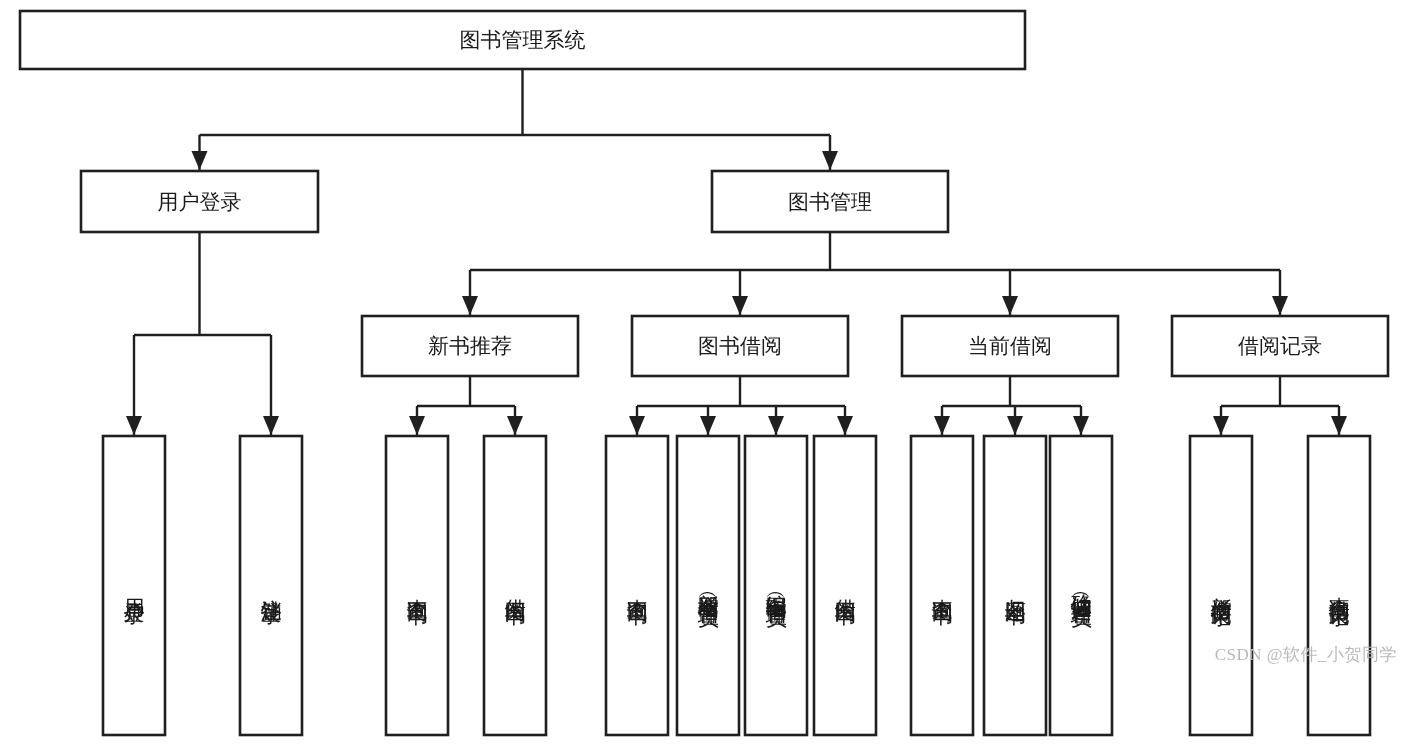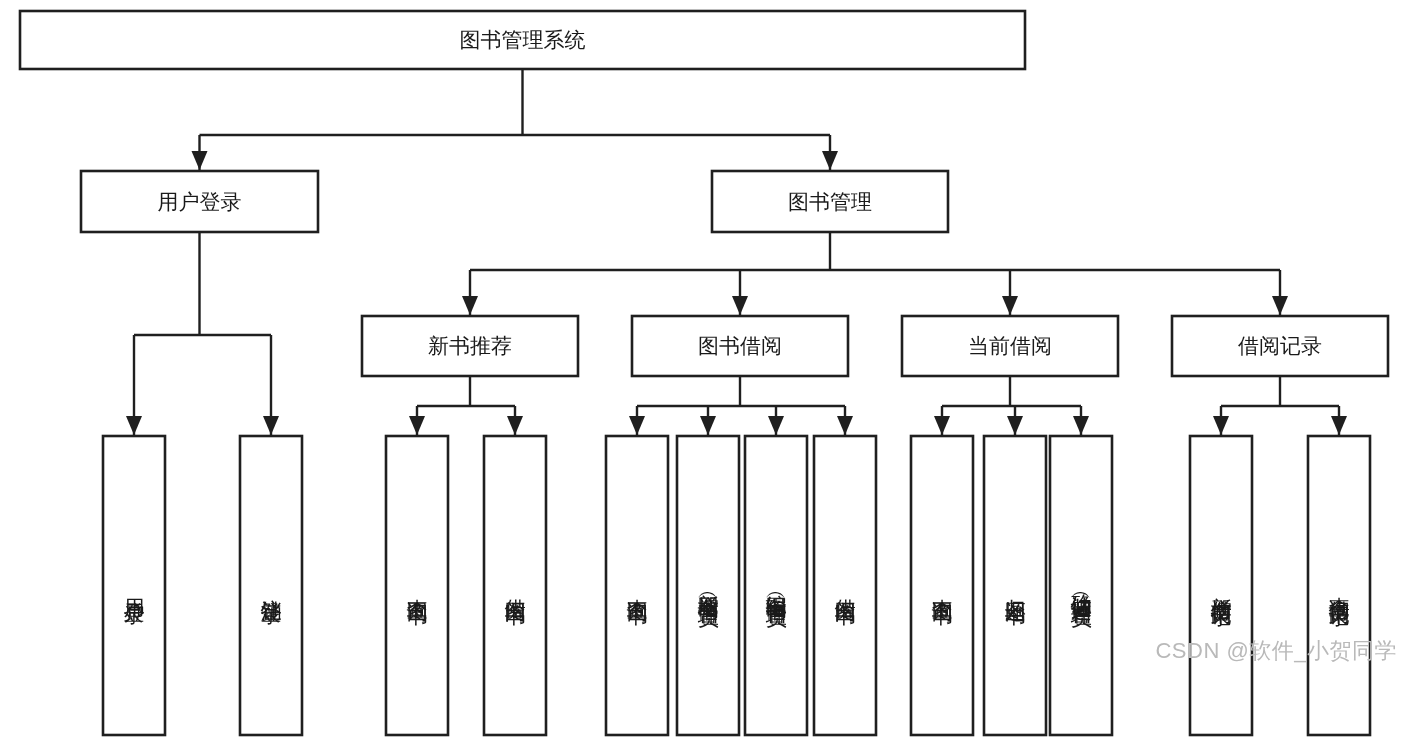--- a/index.html
+++ b/index.html
@@ -60,22 +60,22 @@
     text-orientation: upright;
     letter-spacing: 2px;
     white-space: nowrap;
     text-align: center;
     pointer-events: none;
   }
   .watermark {
     position: absolute;
     right: 8px;
     bottom: 6px;
-    font-family: Liberation Sans, sans-serif;
-    font-size: 22px;
+    font-family: Liberation Serif, serif;
+    font-size: 17px;
     color: #b9b9b9;
     letter-spacing: 0.5px;
     white-space: nowrap;
   }
 </style>
 </head>
 <body>
 
 <div id="diagram-root">
 

